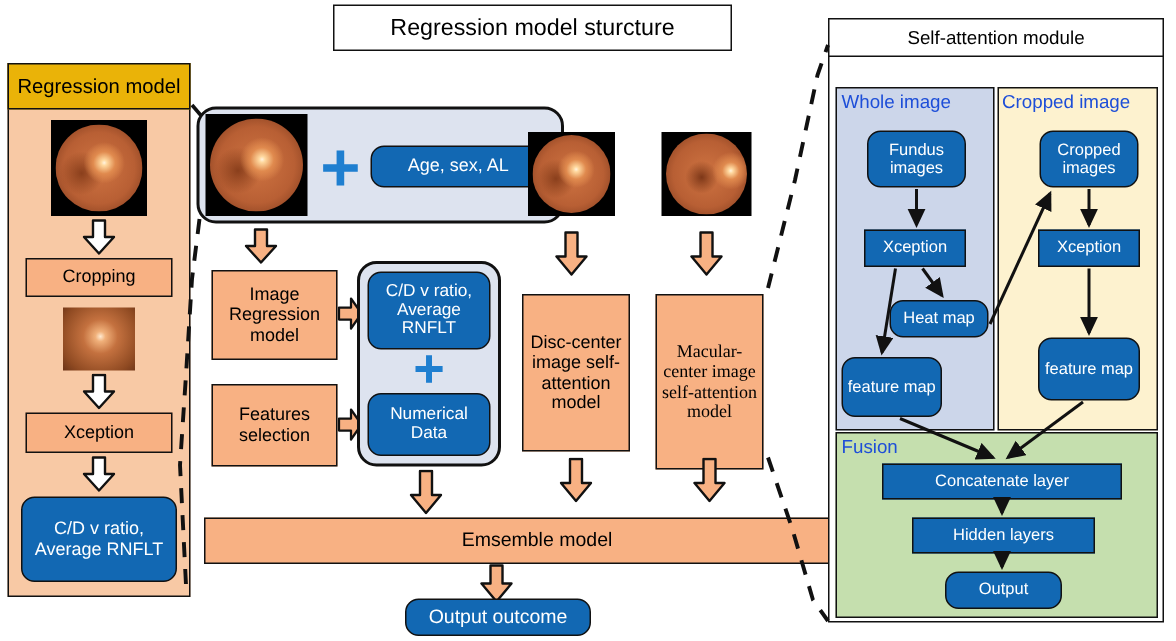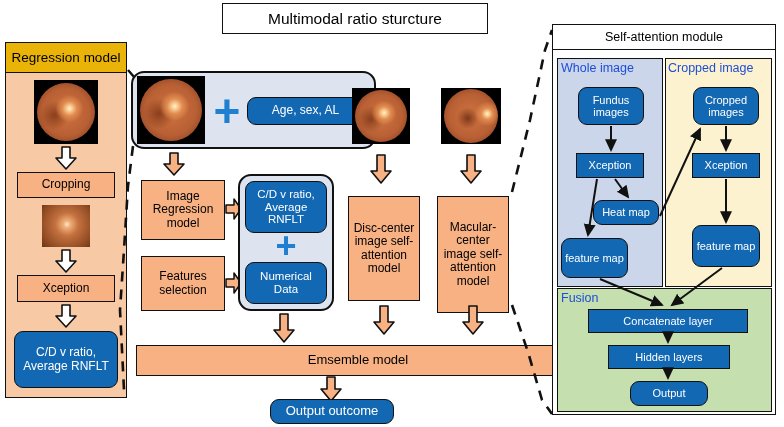--- a/index.html
+++ b/index.html
@@ -88,21 +88,21 @@
     position:absolute; color:#1f7fd0; font-weight:700; line-height:1;
     display:flex; align-items:center; justify-content:center;
   }
 
   
   #sa-module {
     left: 552px; top: 28px; width: 224px; height: 387px;
     background:#fff; border:1.8px solid #111;
   }
   #sa-header {
-    left: 552px; top: 24px; width: 224px; height: 26px;
+    left: 552px; top: 12px; width: 224px; height: 26px;
     background:#fff; border:1.8px solid #111; font-size: 12.5px;
   }
   #whole-panel {
     left: 557px; top: 58px; width: 106px; height: 229px;
     background:#ccd6ea; border:1.5px solid #111;
   }
   #cropped-panel {
     left: 665px; top: 58px; width: 107px; height: 229px;
     background:#fdf2cf; border:1.5px solid #111;
   }
@@ -123,21 +123,21 @@
   .thin svg { display:block; overflow:visible; }
 
   .t11 { font-size: 11px; }
   .t115{ font-size: 11.5px; }
   .t12 { font-size: 12px; }
   .t13 { font-size: 13px; }
 </style>
 </head>
 <body>
 
-<div class="box white" id="title">Multimodal ratio sturcture</div>
+<div class="box white" id="title">Regression model sturcture</div>
 
 <div class="abs" id="regression-panel"></div>
 <div class="box" id="regression-header">Regression model</div>
 
 <div class="fundus" style="left:34px; top:80px; width:64px; height:64px;">
   <div class="disc-img" style="width:58px;height:58px;"></div>
 </div>
 
 <div class="arrow-down" style="left:55px; top:146px;">
   <svg width="22" height="24" viewBox="0 0 22 24">
@@ -224,21 +224,21 @@
     </svg>
 </div>
 <div class="arrow-down" style="left:460px; top:154px;">
   <svg width="22" height="30" viewBox="0 0 22 30">
       <polygon points="7,1 15,1 15,17 21,17 11,29 1,17 7,17" fill="#f8b183" stroke="#111" stroke-width="1.6" stroke-linejoin="round"></polygon>
     </svg>
 </div>
 
 <div class="box orange t12" style="left:348px; top:196px; width:72px; height:105px; padding:12px 3px;">Disc-center image self-attention model</div>
 
-<div class="box orange t12" style="left:437px; top:196px; width:72px; height:117px; padding:0 3px;">Macular-center image self-attention model</div>
+<div class="box orange t12" style="left:437px; top:196px; width:72px; height:117px; padding:0 3px;font-family:Liberation Serif, serif;">Macular-center image self-attention model</div>
 
 <div class="arrow-down" style="left:273px; top:313px;">
   <svg width="22" height="30" viewBox="0 0 22 30">
       <polygon points="7,1 15,1 15,17 21,17 11,29 1,17 7,17" fill="#f8b183" stroke="#111" stroke-width="1.6" stroke-linejoin="round"></polygon>
     </svg>
 </div>
 <div class="arrow-down" style="left:373px; top:305px;">
   <svg width="22" height="30" viewBox="0 0 22 30">
       <polygon points="7,1 15,1 15,17 21,17 11,29 1,17 7,17" fill="#f8b183" stroke="#111" stroke-width="1.6" stroke-linejoin="round"></polygon>
     </svg>

